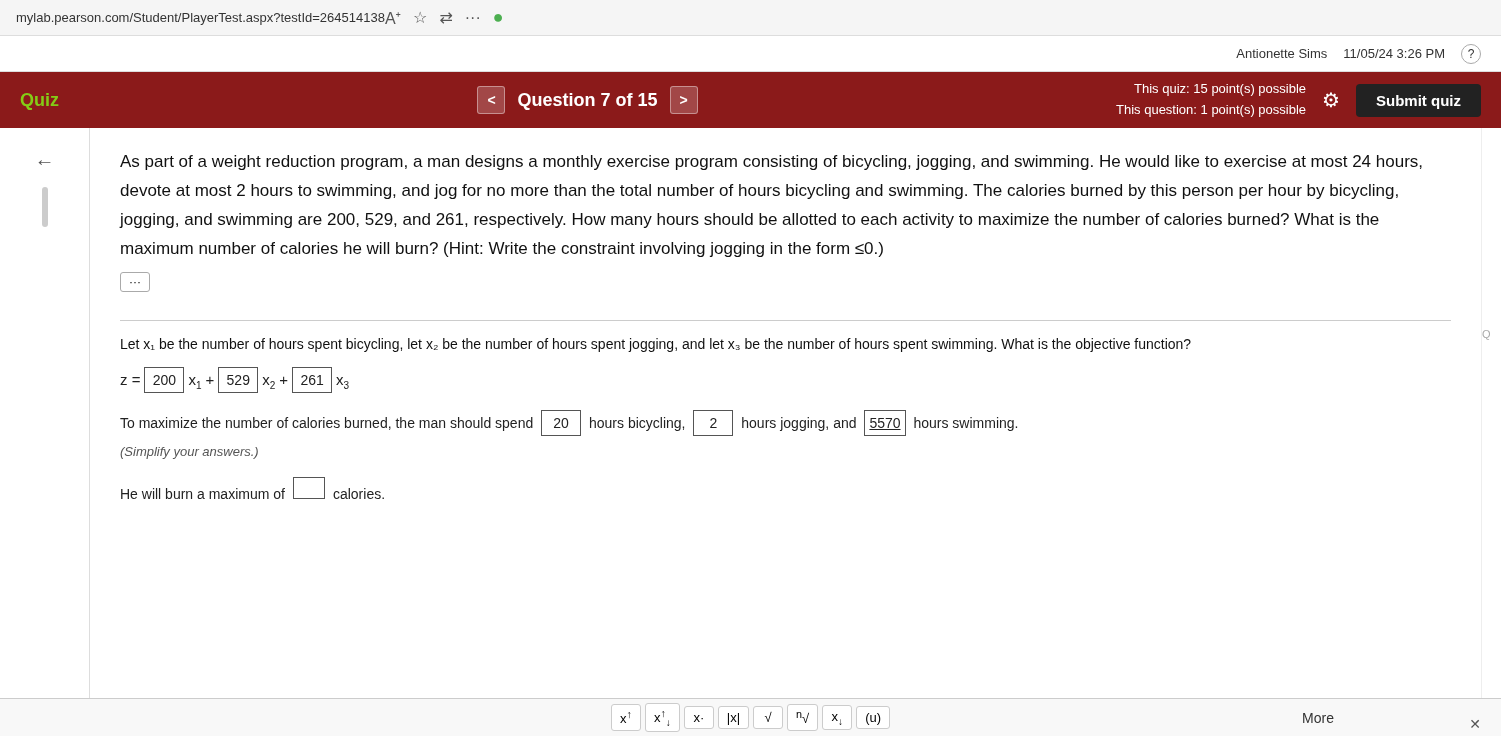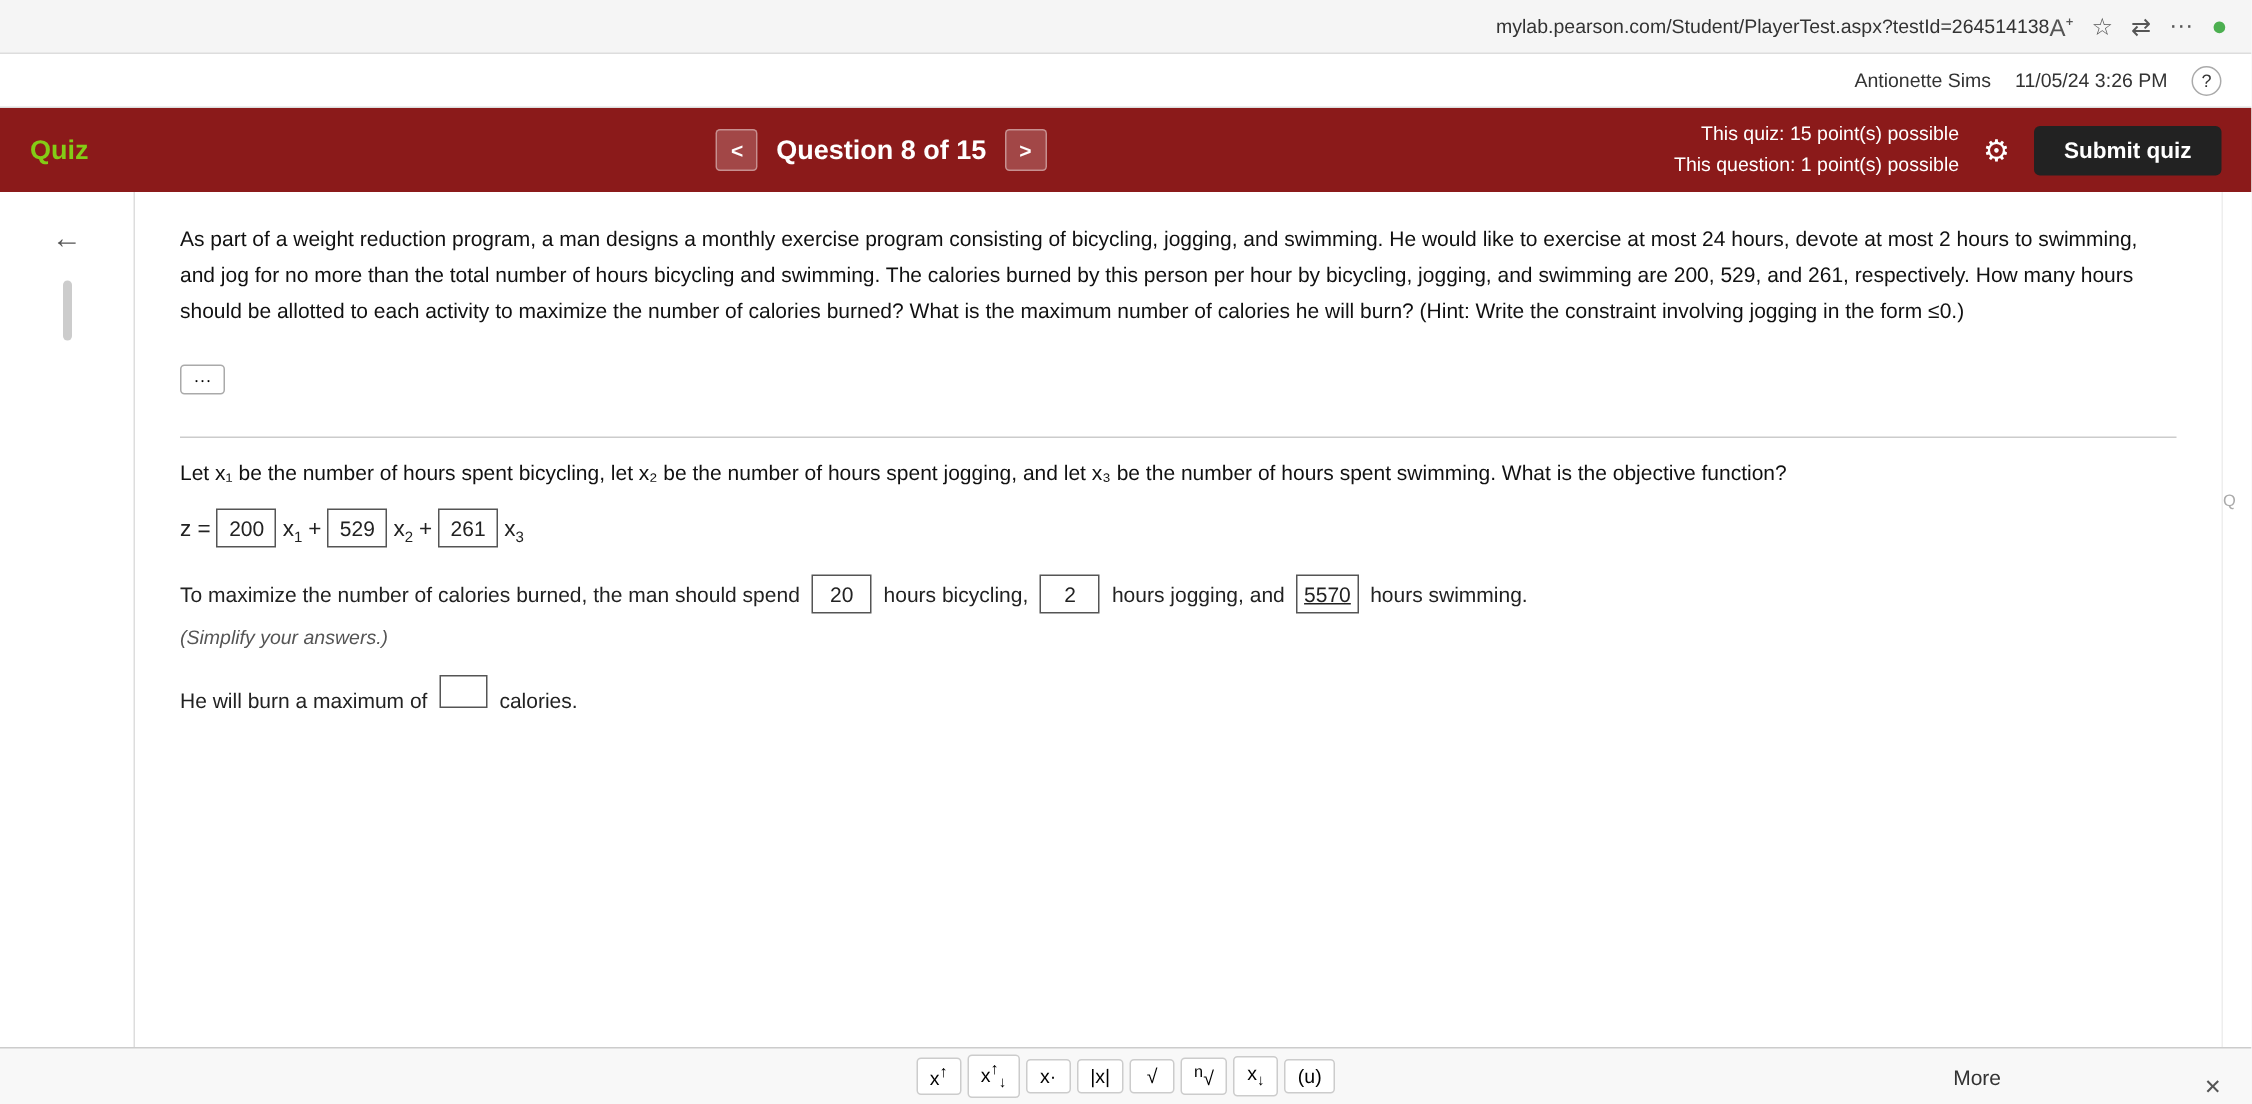--- a/index.html
+++ b/index.html
@@ -6,21 +6,21 @@
     body { font-family: Arial, sans-serif; background: #f0f0f0; width: 1501px; height: 736px; overflow: hidden; position: relative; }
 
     
     .browser-bar {
       background: #f5f5f5;
       padding: 8px 16px;
       font-size: 13px;
       color: #333;
       display: flex;
       align-items: center;
-      justify-content: flex-end;
+      justify-content: flex-start;
       border-bottom: 1px solid #ddd;
       height: 36px;
     }
     .browser-url { color: #333; font-size: 13px; }
     .browser-icons { display: flex; gap: 12px; align-items: center; color: #555; font-size: 16px; }
 
     
     .top-info-bar {
       background: white;
       padding: 6px 20px;
@@ -129,23 +129,23 @@
     .question-area {
       flex: 1;
       padding: 20px 30px;
       overflow-y: auto;
       font-size: 14px;
       color: #222;
       line-height: 1.6;
     }
 
     .problem-text {
-      font-size: 14px;
+      font-size: 17px;
       line-height: 1.7;
-      margin-bottom: 16px;
+      margin-bottom: 0;
       color: #111;
     }
 
     .dots-btn {
       display: inline-flex;
       align-items: center;
       justify-content: center;
       border: 1px solid #aaa;
       background: white;
       padding: 2px 8px;
@@ -272,21 +272,21 @@
   <span>Antionette Sims</span>
   <span>11/05/24 3:26 PM</span>
   <span style="border:1px solid #aaa; border-radius:50%; width:20px; height:20px; display:inline-flex; align-items:center; justify-content:center; font-size:12px; cursor:pointer;">?</span>
 </div>
 
 <div class="quiz-header">
   <span class="quiz-label">Quiz</span>
 
   <div class="question-nav">
     <div class="nav-arrow">&lt;</div>
-    <span>Question 8 of 15</span>
+    <span>Question 7 of 15</span>
     <div class="nav-arrow">&gt;</div>
   </div>
 
   <div class="quiz-header-right">
     <div class="quiz-info">
       <div>This quiz: 15 point(s) possible</div>
       <div>This question: 1 point(s) possible</div>
     </div>
     <span class="gear-icon">⚙</span>
     <button class="submit-quiz-btn">Submit quiz</button>

